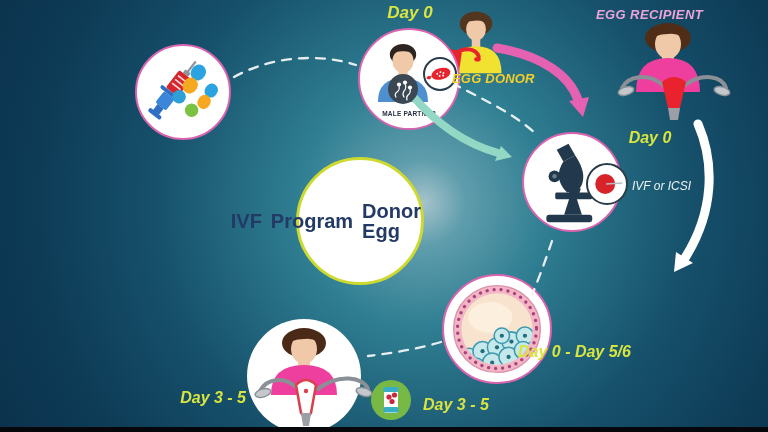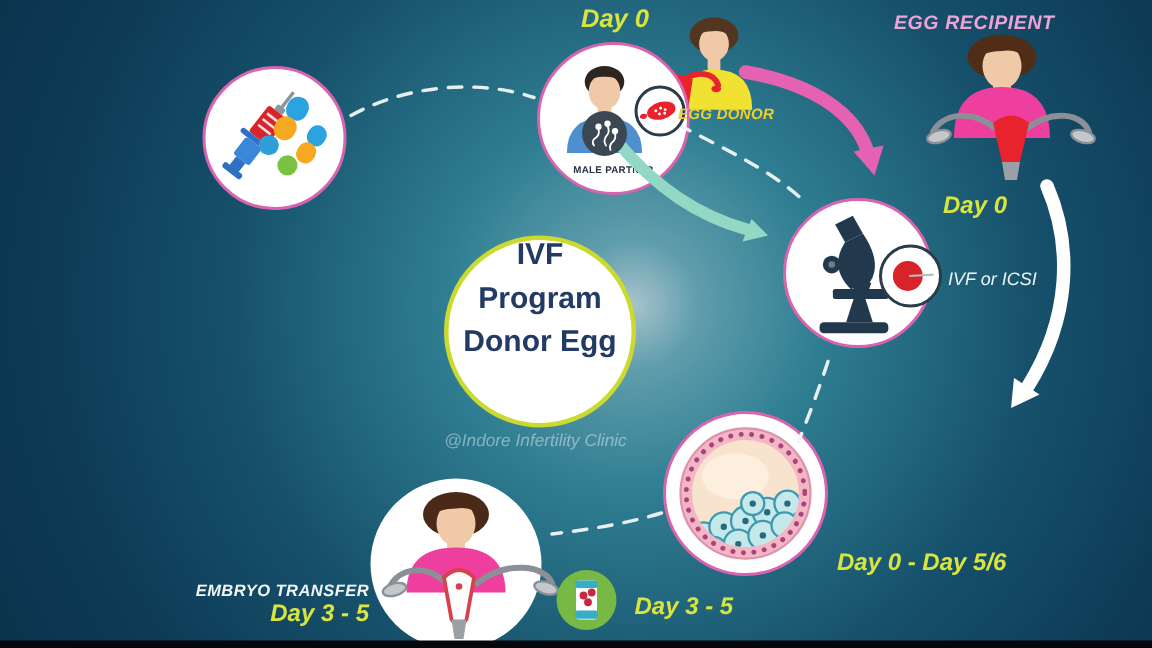--- a/index.html
+++ b/index.html
@@ -7,26 +7,26 @@
   .stage{position:relative;width:768px;height:432px;overflow:hidden;
     background:radial-gradient(circle at 55% 47%, #a6c4cc 0%, #5f9dac 9%, #2f7e92 26%, #16506b 56%, #0d3a55 82%, #0b324d 100%);}
   .abs{position:absolute;}
   .circle{position:absolute;background:#fff;border-radius:50%;box-sizing:border-box;}
   .pink-border{border:2px solid #d863ae;}
   .z2{z-index:2}.z3{z-index:3}.z4{z-index:4}.z5{z-index:5}
   .lbl{position:absolute;z-index:6;white-space:nowrap;font-style:italic;}
   .day{color:#d9e53f;font-weight:bold;font-size:16px;}
   .day-top{font-size:17px;}
   .recipient-lbl{color:#eda3da;font-weight:bold;font-size:13px;letter-spacing:.4px;}
-  .donor-lbl{color:#f4cf28;font-weight:bold;font-size:10px;letter-spacing:.2px;}
+  .donor-lbl{color:#f4cf28;font-weight:bold;font-size:13px;letter-spacing:.2px;}
   .white-lbl{color:#f2f5f6;font-weight:bold;font-size:11px;letter-spacing:.3px;}
   .ivf-icsi{color:#eef3f4;font-size:12px;font-weight:normal;}
   .mp-lbl{position:absolute;left:0;right:0;top:80px;text-align:center;color:#273247;font-weight:bold;font-size:6.5px;letter-spacing:.2px;z-index:6;}
   .title-box{position:absolute;left:296px;top:157px;width:122px;height:122px;background:#fff;border:3px solid #ccd92e;border-radius:50%;z-index:3;
-    display:flex;flex-direction:column;align-items:center;justify-content:flex-start;gap:9px;}
+    display:flex;align-items:center;justify-content:flex-end;gap:9px;}
   .title-line{color:#233a66;font-weight:bold;font-size:20px;line-height:1;}
   .watermark{position:absolute;left:262px;top:288px;width:190px;text-align:center;color:rgba(255,255,255,.42);font-size:11.5px;font-style:italic;z-index:6;}
   .bottom-bar{position:absolute;left:0;bottom:0;width:768px;height:5px;background:#05070a;z-index:9;}
   svg{display:block;}
 </style>
 </head>
 <body>
 
 <div class="stage">
 
@@ -178,21 +178,20 @@
       <circle cx="19" cy="21" r="11" fill="#d8232a"></circle>
       <line x1="38" y1="20" x2="20" y2="21" stroke="#b9bdc2" stroke-width="1.6"></line>
     </svg>
   </div>
 
   <div class="title-box">
     <div class="title-line">IVF</div>
     <div class="title-line">Program</div>
     <div class="title-line">Donor Egg</div>
   </div>
-  <div class="watermark">@Indore Infertility Clinic</div>
 
   <div class="circle pink-border z3" style="left:442px;top:274px;width:110px;height:110px;">
     <svg width="106" height="106" viewBox="0 0 110 110">
       <defs>
           <clipPath id="bcClip">
             <circle cx="55" cy="55" r="37"></circle>
           </clipPath>
         </defs>
       <circle cx="55" cy="55" r="45" fill="#f2b6c4" stroke="#dd93ab" stroke-width="1.5"></circle>
       <circle cx="55" cy="55" r="41" fill="none" stroke="#a8437e" stroke-width="3.4" stroke-dasharray="0.1 7.2" stroke-linecap="round"></circle>
@@ -256,21 +255,20 @@
         <circle cx="21" cy="21.5" r="2.6"></circle>
       </g>
     </svg>
   </div>
 
   <div class="lbl day day-top" style="left:370px;top:3px;width:80px;text-align:center;">Day 0</div>
   <div class="lbl recipient-lbl" style="left:596px;top:7px;">EGG RECIPIENT</div>
   <div class="lbl donor-lbl" style="left:452px;top:71px;">EGG DONOR</div>
   <div class="lbl day" style="left:615px;top:129px;width:70px;text-align:center;">Day 0</div>
   <div class="lbl ivf-icsi" style="left:632px;top:179px;text-align:center;">IVF or ICSI</div>
-  <div class="lbl day" style="left:558px;top:343px;margin-top:24px;">Day 0 - Day 5/6</div>
+  <div class="lbl day" style="left:518px;top:343px;">Day 0 - Day 5/6</div>
   <div class="lbl" style="left:116px;top:388px;width:130px;text-align:right;">
-    <div class="white-lbl" style="position:static;">EMBRYO TRANSFER</div>
     <div class="day" style="position:static;margin-top:1px;">Day 3 - 5</div>
   </div>
   <div class="lbl day" style="left:423px;top:396px;">Day 3 - 5</div>
 
   <div class="bottom-bar"></div>
 </div>
 
 </body></html>

